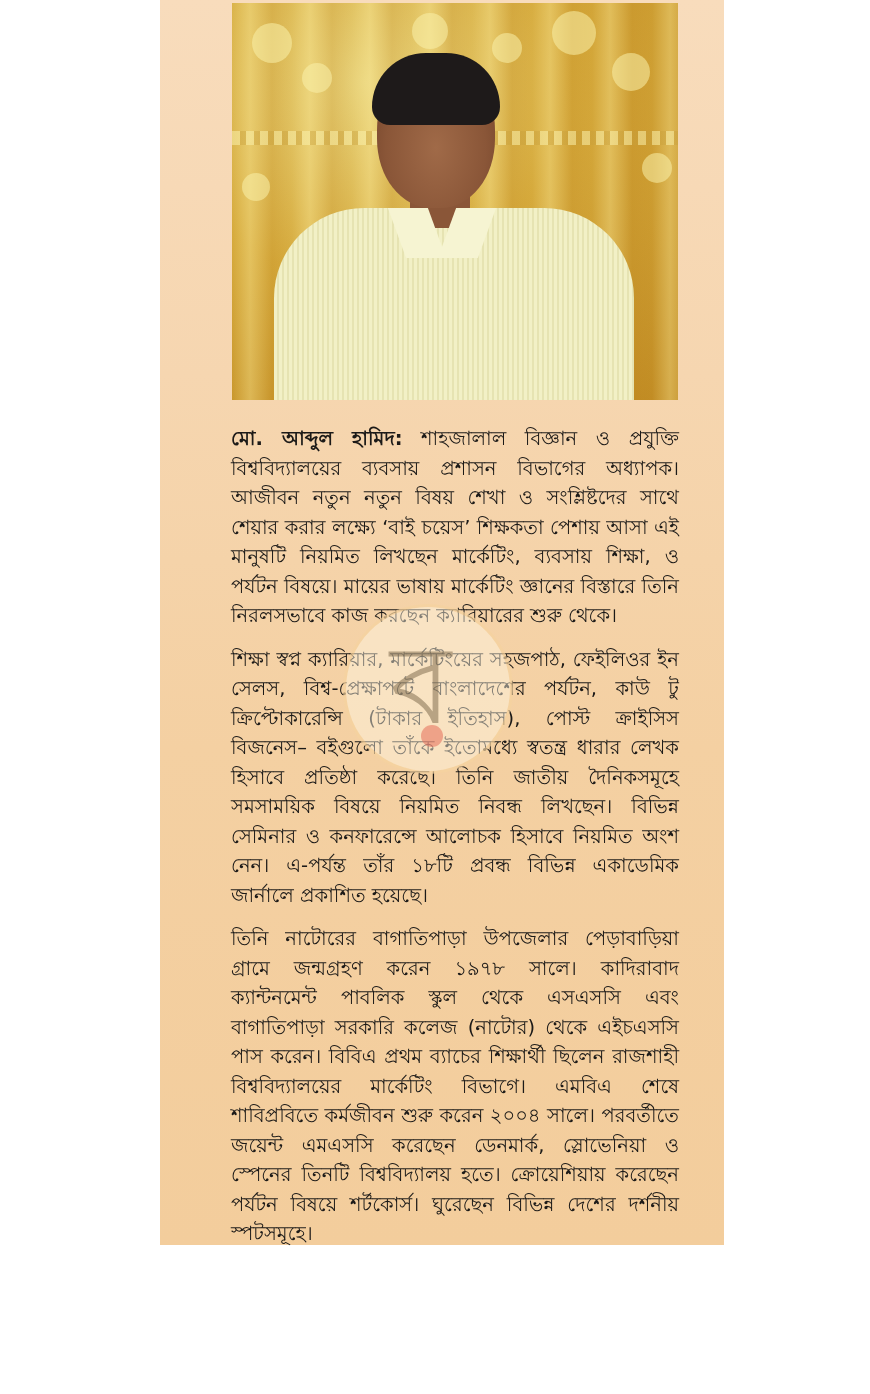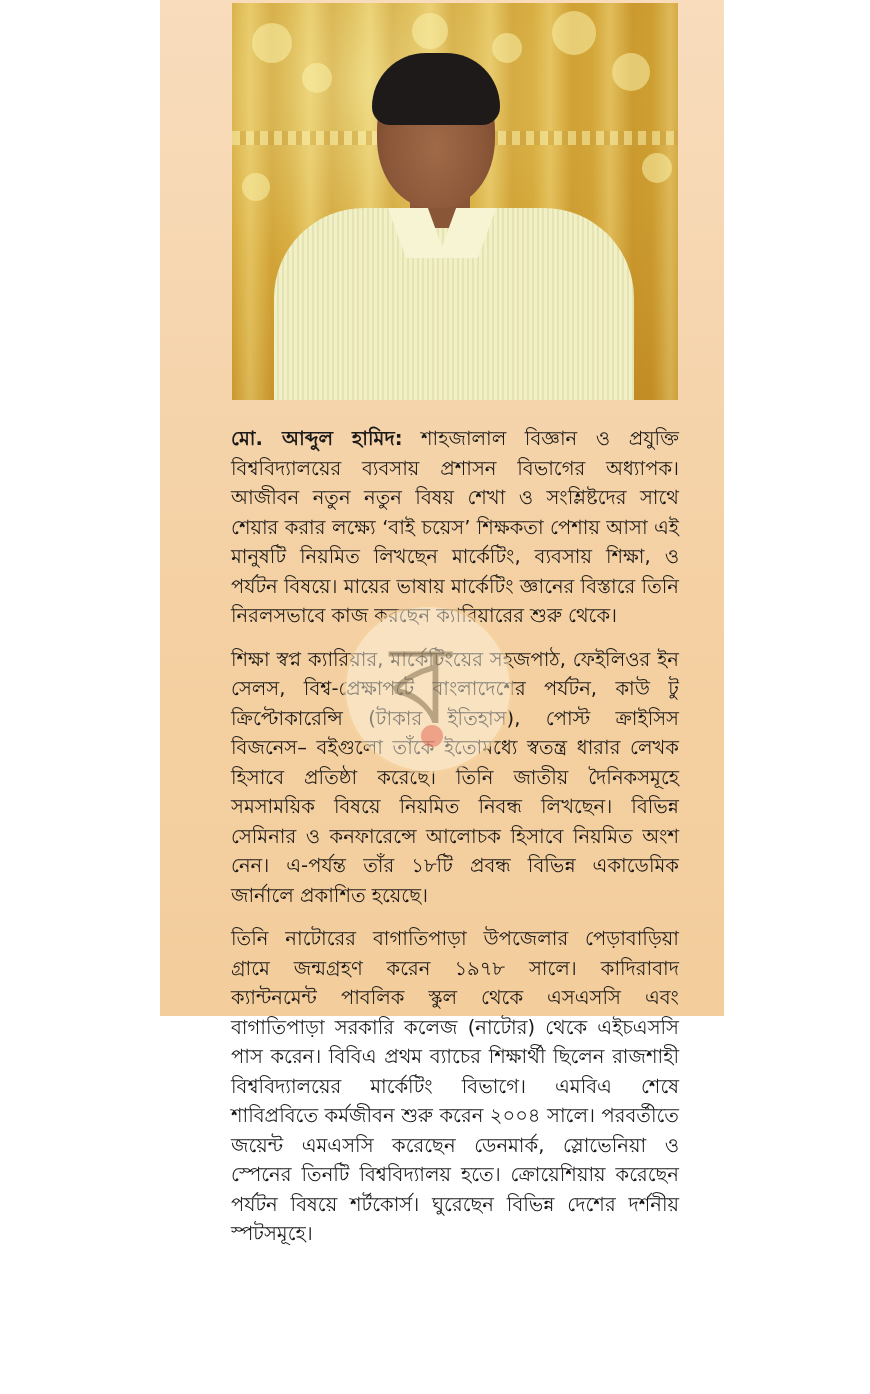--- a/index.html
+++ b/index.html
@@ -11,21 +11,21 @@
     width: 870px;
     height: 1394px;
     position: relative;
     overflow: hidden;
   }
   .panel {
     position: absolute;
     left: 160px;
     top: 0;
     width: 564px;
-    height: 1016px;
+    height: 1245px;
     background: linear-gradient(180deg, #f8dcbc 0%, #f6d6b0 30%, #f4d0a2 60%, #f3cd9c 100%);
   }
   .photo {
     position: absolute;
     left: 72px;
     top: 3px;
     width: 446px;
     height: 397px;
     overflow: hidden;
     background:

